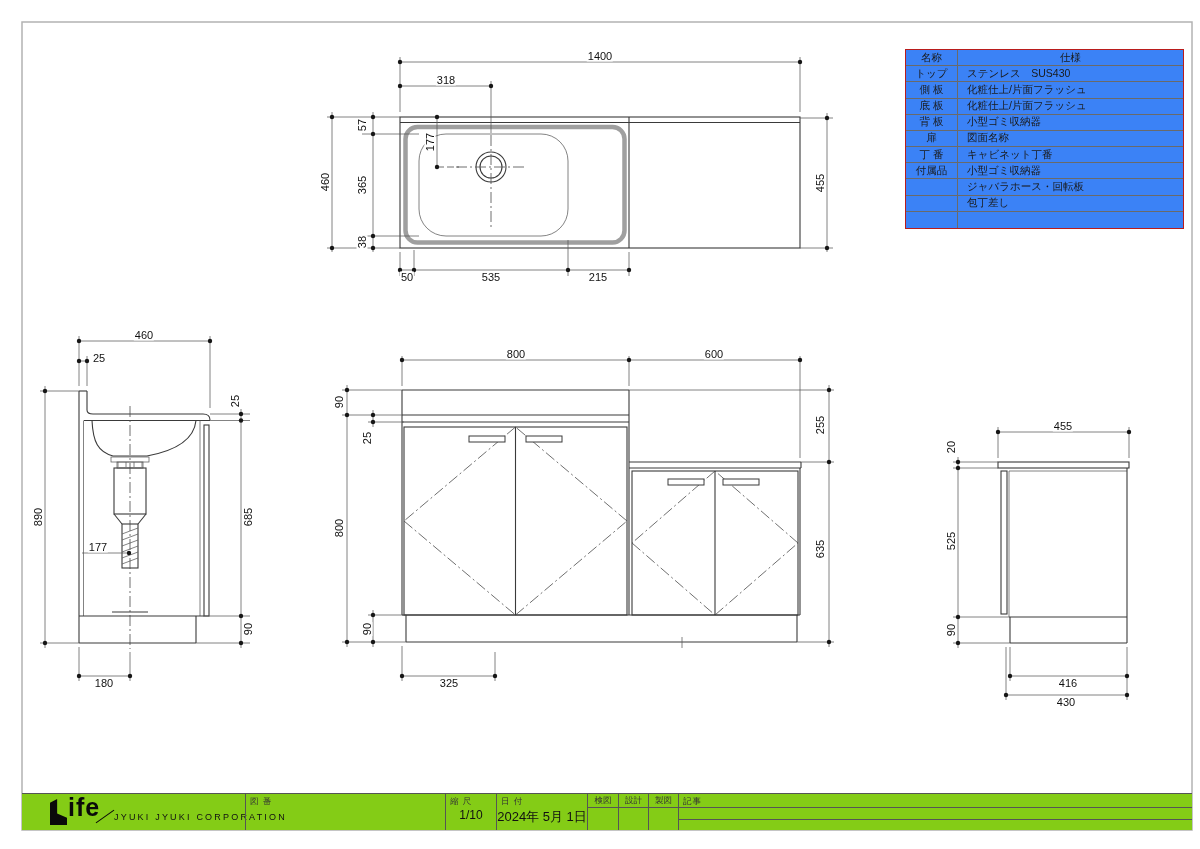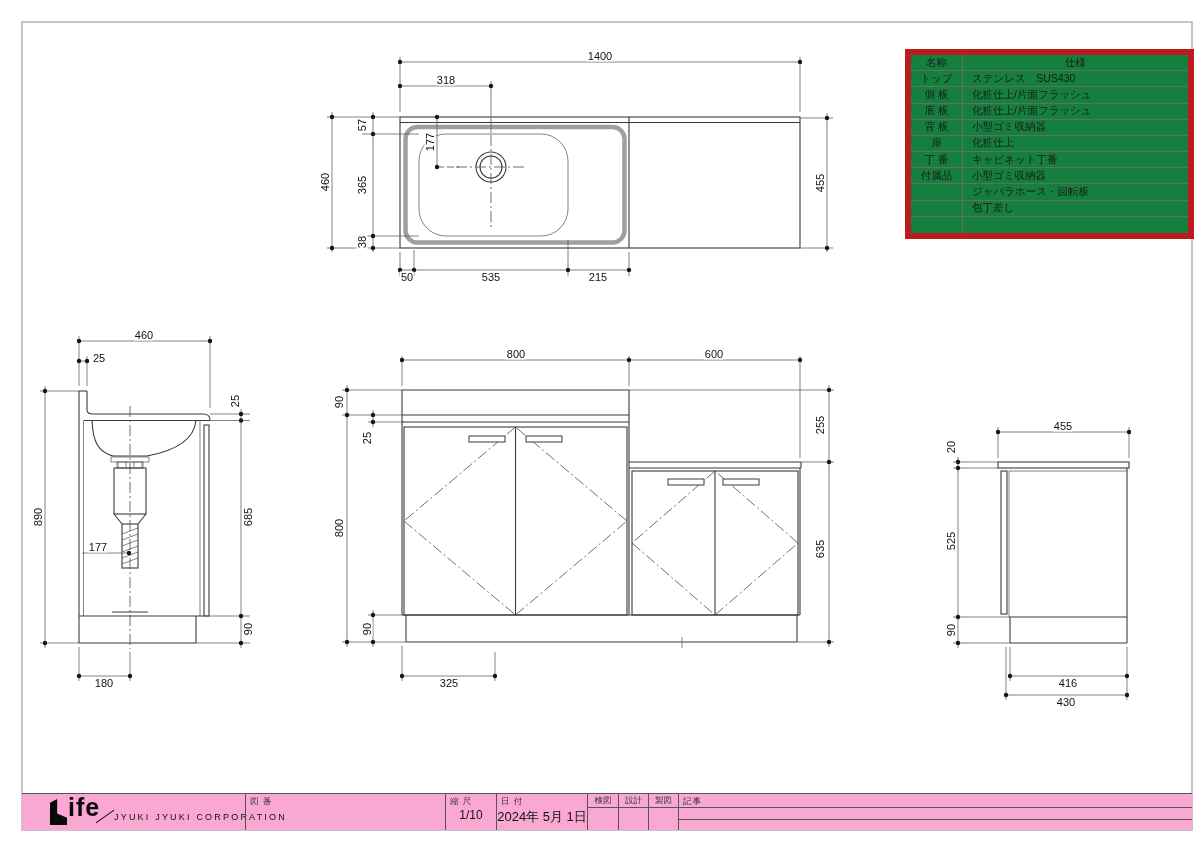--- a/index.html
+++ b/index.html
@@ -13,29 +13,29 @@
   .cl{stroke:#4a4a4a;stroke-width:0.8;fill:none;stroke-dasharray:11 3 2 3;}
   .dsh{stroke:#4a4a4a;stroke-width:0.8;fill:none;stroke-dasharray:7 3;}
   .dot{fill:#161616;stroke:none;}
   .hfill{fill:#ffffff;stroke:#3a3a3a;stroke-width:1;}
   .dim,.dimv{position:absolute;z-index:3;font-size:11px;line-height:1;color:#111;
       background:#fff;padding:0 1px;white-space:nowrap;transform:translate(-50%,-50%);}
   .dimv{transform:translate(-50%,-50%) rotate(-90deg);}
   
   .spec{position:absolute;left:905px;top:49px;width:277px;height:178px;z-index:3;
         display:grid;grid-template-columns:52px 1fr;grid-template-rows:repeat(11,1fr);
-        border:6px solid #b91c1c;background:#15803d;font-size:10.5px;}
+        border:1px solid #b91c1c;background:#3b82f6;font-size:10.5px;}
   .sl,.sv{display:flex;align-items:center;border-bottom:1px solid #6a6a6a;overflow:hidden;}
   .sl{justify-content:center;border-right:1px solid #6a6a6a;}
   .sv{padding-left:9px;}
   .sv.ctr{justify-content:center;padding-left:0;}
   .spec>div:nth-last-child(-n+2){border-bottom:none;}
   
   .tblock{position:absolute;left:22px;top:793px;width:1170px;height:37px;z-index:3;
-          display:flex;border-top:1px solid #555;box-sizing:border-box;background:#f9a8d4;}
+          display:flex;border-top:1px solid #555;box-sizing:border-box;background:#84cc16;}
   .tcell{position:relative;box-sizing:border-box;border-left:1px solid #555;height:100%;}
   .tcell:first-child{border-left:none;}
   .tlabel{position:absolute;left:4px;top:2px;font-size:8.5px;color:#333;letter-spacing:1px;white-space:nowrap;}
   .tvalue{position:absolute;left:0;right:0;top:14px;text-align:center;font-size:12px;color:#111;white-space:nowrap;}
   .minilabel{display:block;height:13px;line-height:13px;text-align:center;font-size:8.5px;
              color:#333;border-bottom:1px solid #555;}
   .noteline{position:absolute;left:0;right:0;height:0;border-top:1px solid #555;}
   
   .logo-mark{position:absolute;left:28px;top:5px;width:17px;height:26px;background:#0a0a0a;
      clip-path:polygon(0% 14%,42% 0%,42% 56%,100% 72%,100% 100%,0% 100%);}
@@ -316,21 +316,21 @@
   <div class="sv ctr">仕様</div>
   <div class="sl">トップ</div>
   <div class="sv">ステンレス　SUS430</div>
   <div class="sl">側 板</div>
   <div class="sv">化粧仕上/片面フラッシュ</div>
   <div class="sl">底 板</div>
   <div class="sv">化粧仕上/片面フラッシュ</div>
   <div class="sl">背 板</div>
   <div class="sv">小型ゴミ収納器</div>
   <div class="sl">扉</div>
-  <div class="sv">化粧仕上</div>
+  <div class="sv">図面名称</div>
   <div class="sl">丁 番</div>
   <div class="sv">キャビネット丁番</div>
   <div class="sl">付属品</div>
   <div class="sv">小型ゴミ収納器</div>
   <div class="sl"></div>
   <div class="sv">ジャバラホース・回転板</div>
   <div class="sl"></div>
   <div class="sv">包丁差し</div>
   <div class="sl"></div>
   <div class="sv"></div>

